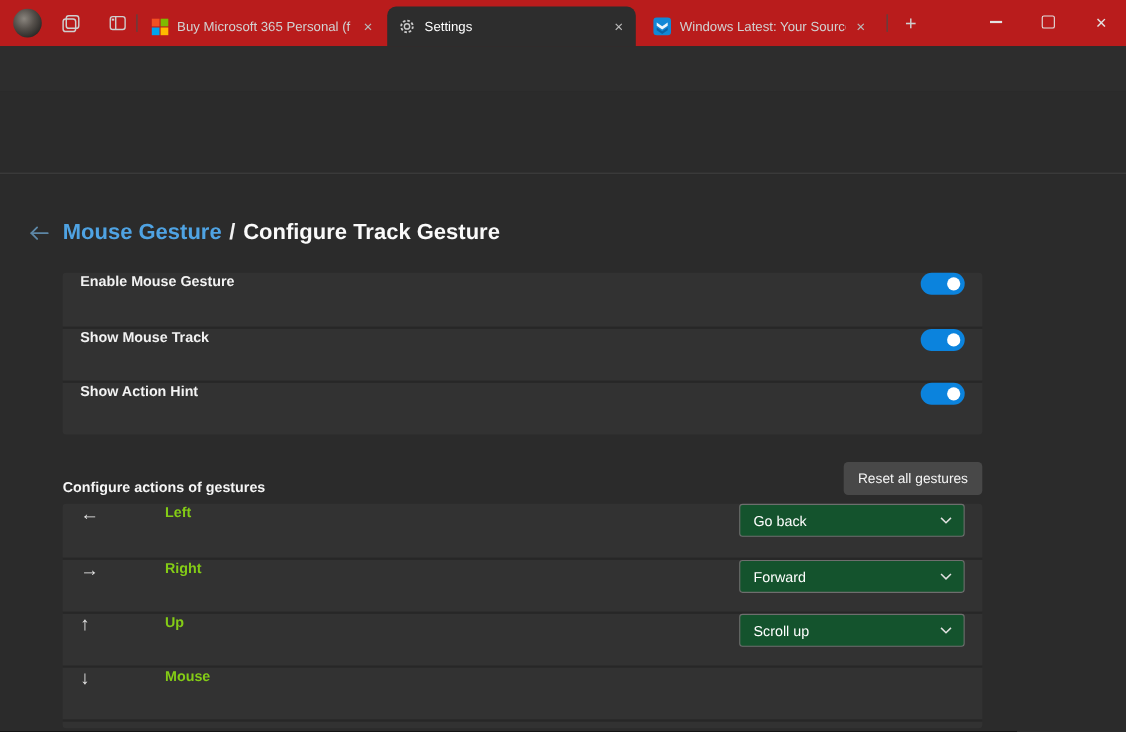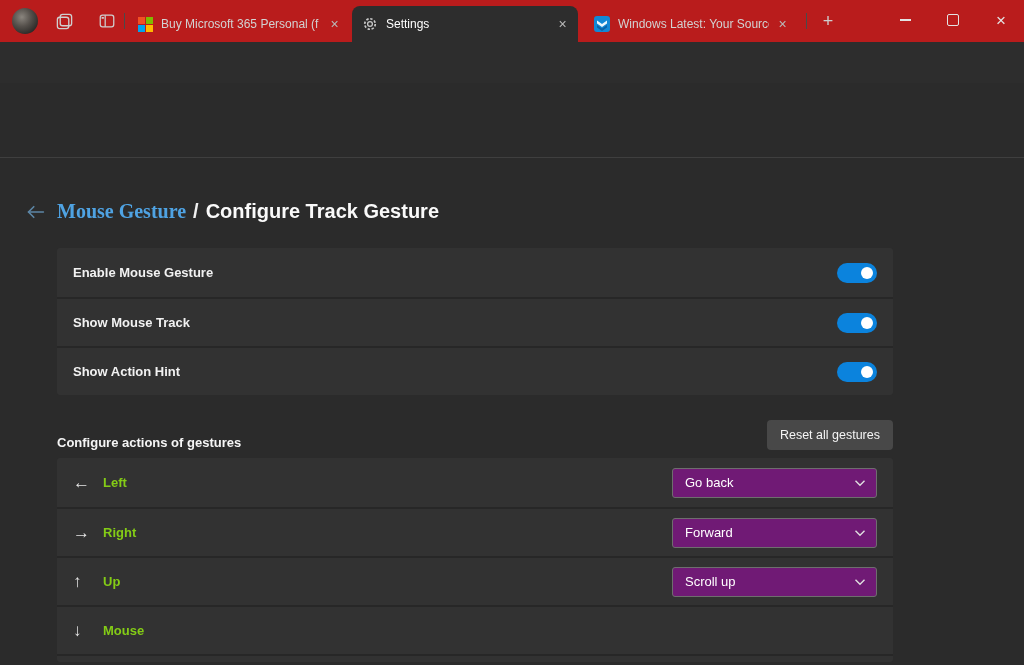--- a/index.html
+++ b/index.html
@@ -66,40 +66,40 @@
              display:flex;align-items:center;box-sizing:border-box;padding:0 9px 0 11px;}
   .searchbox input{background:transparent;border:none;outline:none;color:#fff;font-size:13px;flex:1;
                    margin-left:9px;font-family:"Liberation Sans",sans-serif;min-width:0;}
   .search-clear{color:#d4d4d4;font-size:16px;line-height:1;}
 
   
   .content{position:absolute;top:159px;left:0;right:0;bottom:0;background:#2b2b2b;}
   .breadcrumb{position:absolute;left:25px;top:41px;display:flex;align-items:center;}
   .bc-back{margin-right:11px;display:flex;align-items:center;}
   .bc-text{font-size:20px;font-weight:600;}
-  .bc-parent{color:#4fa3e3;font-family:Liberation Serif, serif;} .bc-div{color:#f0f0f0;margin:0 7px;} .bc-current{color:#fafafa;}
+  .bc-parent{color:#4fa3e3;} .bc-div{color:#f0f0f0;margin:0 7px;} .bc-current{color:#fafafa;}
 
   .card{position:absolute;left:57px;width:836px;background:#323232;border-radius:3px;}
   .card1{top:89px;} .card2{top:299px;}
-  .row{height:49px;display:flex;align-items:center;padding:0 16px;box-sizing:border-box;}
+  .row{height:49px;display:flex;padding:0 16px;box-sizing:border-box;gap:47px;}
   .row + .row{border-top:2px solid #272727;}
   .row-label{font-size:13px;font-weight:700;color:#f2f2f2;}
   .spacer{flex:1;}
   .toggle{width:40px;height:20px;border-radius:10px;background:#0b83dd;position:relative;flex:0 0 auto;}
   .toggle::after{content:"";position:absolute;right:4px;top:4px;width:12px;height:12px;border-radius:50%;background:#fff;}
 
   .section-row{position:absolute;left:57px;top:261px;width:836px;display:flex;align-items:flex-end;}
   .section-title{font-size:13px;font-weight:700;color:#f5f5f5;}
   .reset-btn{margin-left:auto;background:#484848;color:#f5f5f5;font-size:12.5px;padding:8px 13px;
              border-radius:4px;border:none;font-family:"Liberation Sans",sans-serif;}
 
   .g-arrow{font-size:17px;color:#e6e6e6;width:30px;flex:0 0 auto;font-weight:400;}
   .g-label{font-size:13px;font-weight:700;color:#84cc16;}
   .dropdown{margin-left:auto;width:205px;height:30px;border:1px solid #6e6e6e;border-radius:3px;
-            background:#701a75;display:flex;align-items:center;padding:0 10px 0 12px;box-sizing:border-box;}
+            background:#14532d;display:flex;align-items:center;padding:0 10px 0 12px;box-sizing:border-box;}
   .dd-value{font-size:13px;color:#fff;flex:1;}
   .partial-row{height:6px;border-top:2px solid #272727;}
 
   svg{display:block;}
 </style>
 </head>
 <body>
 
 <div class="window">
 

